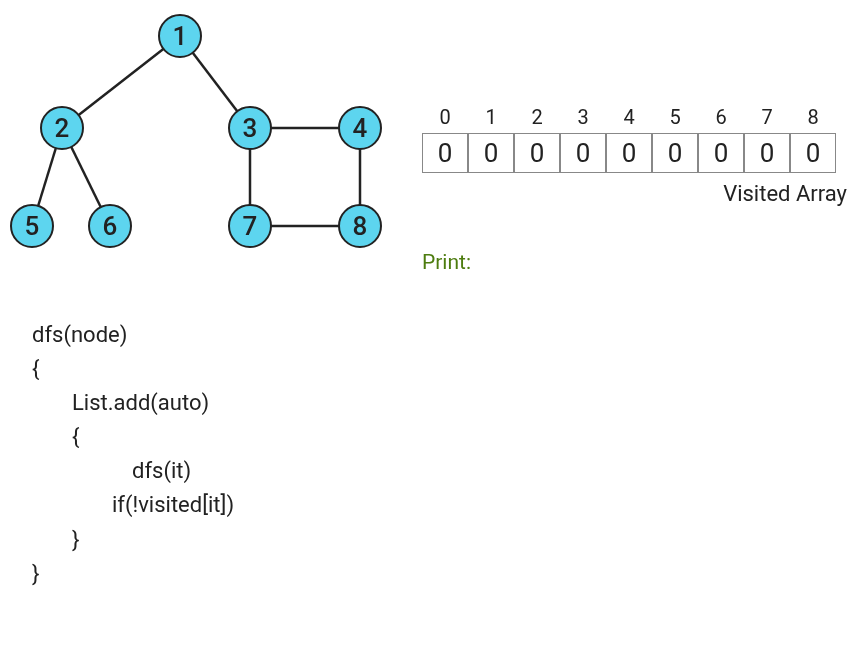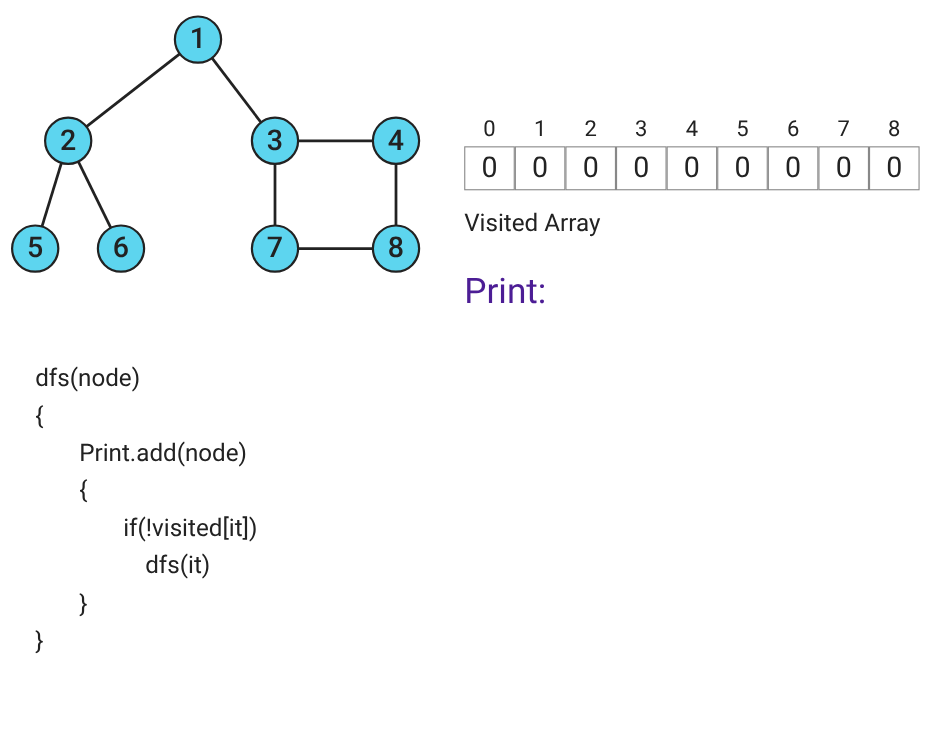--- a/index.html
+++ b/index.html
@@ -35,36 +35,36 @@
       color: #222;
     }
     .array-cells { display: flex; margin-top: 4px; }
     .arr-cell {
       width: 46px; height: 40px;
       border: 1px solid #888;
       display: flex; align-items: center; justify-content: center;
       font-size: 26px; color: #222;
     }
     .array-label {
-      text-align: left;
+      text-align: right;
       font-size: 22px;
-      margin-top: 18px;
+      margin-top: 8px;
       color: #222;
     }
 
     
     .print-area { position: absolute; left: 422px; top: 245px; }
-    .print-label { font-size: 32px; color: #4c1d95; }
+    .print-label { font-size: 21px; color: #4d7c0f; }
     .print-value { font-size: 26px; color: #222; margin-left: 8px; }
 
     
     .code-area {
       position: absolute;
       left: 32px;
-      top: 328px;
+      top: 318px;
       font-size: 22px;
       color: #222;
       line-height: 1.55;
       font-family: -apple-system, BlinkMacSystemFont, "Segoe UI", Roboto, Helvetica, Arial, sans-serif;
     }
     .code-line { white-space: pre; }
     .ind1 { padding-left: 40px; }
     .ind2 { padding-left: 80px; }
     .ind3 { padding-left: 100px; }
   </style>
@@ -123,21 +123,21 @@
   </div>
 
   <div class="print-area">
     <span class="print-label">Print:</span>
     <span class="print-value"></span>
   </div>
 
   <div class="code-area">
     <div class="code-line">dfs(node)</div>
     <div class="code-line">{</div>
-    <div class="code-line ind1">Print.add(node)</div>
+    <div class="code-line ind1">List.add(auto)</div>
     <div class="code-line ind1">{</div>
+    <div class="code-line ind3">dfs(it)</div>
     <div class="code-line ind2">if(!visited[it])</div>
-    <div class="code-line ind3">dfs(it)</div>
     <div class="code-line ind1">}</div>
     <div class="code-line">}</div>
   </div>
 
 </div>
 
 </body></html>

